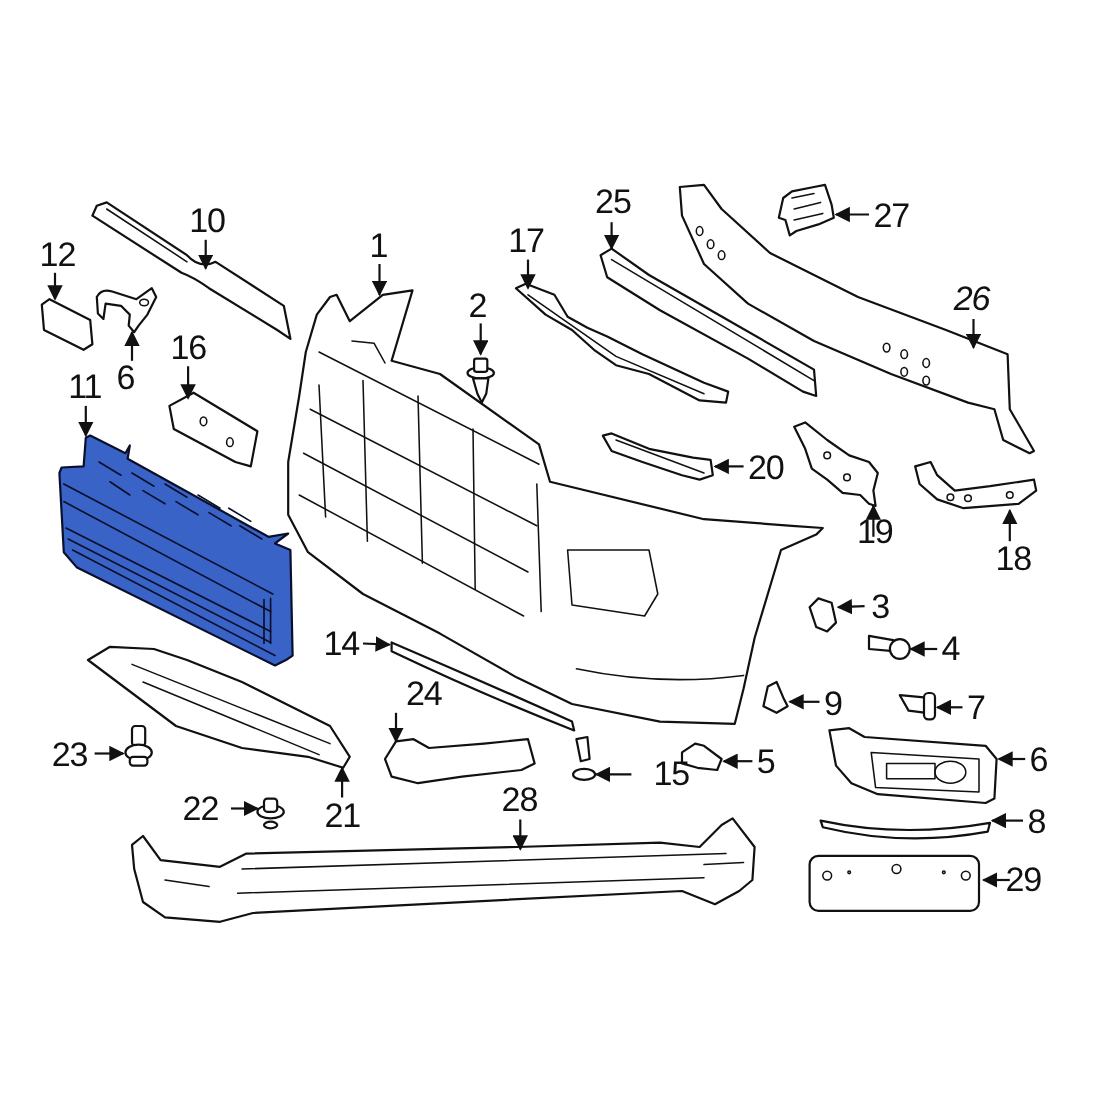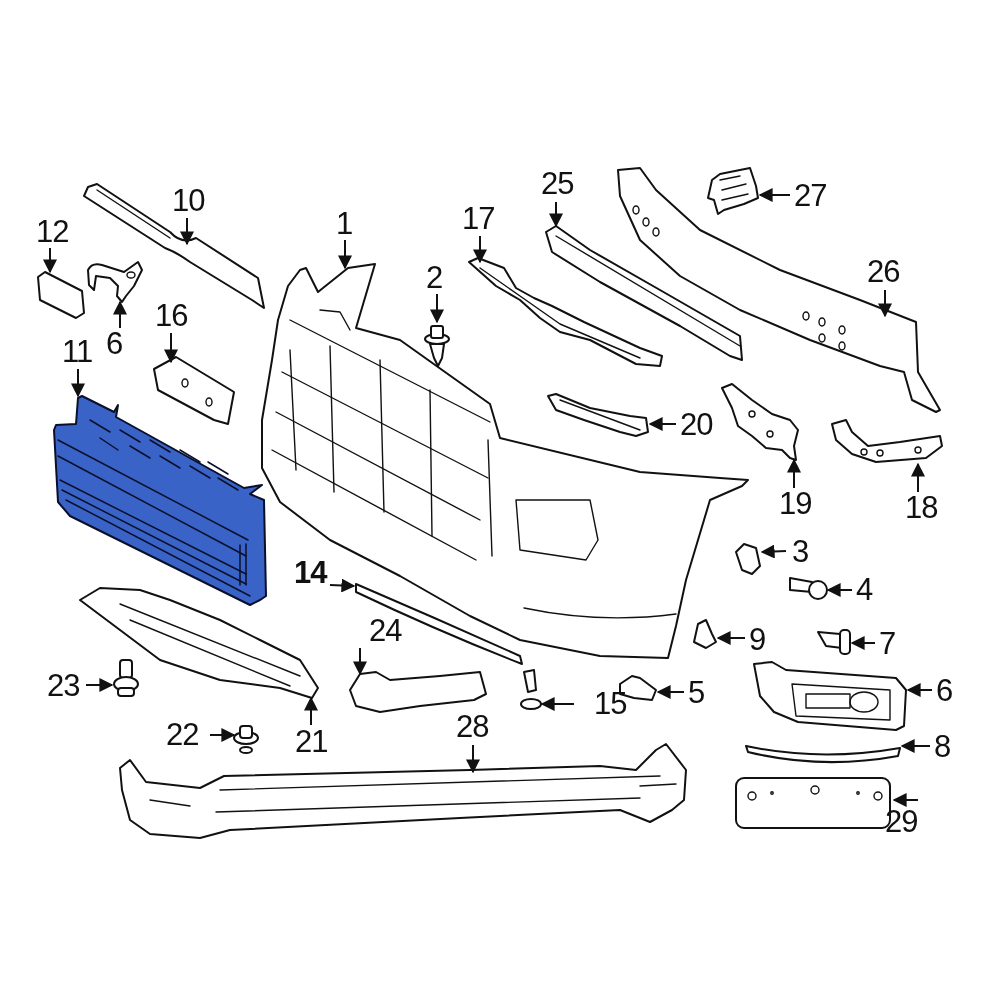--- a/index.html
+++ b/index.html
@@ -240,29 +240,29 @@
 <span class="callout-label" style="left:856px;top:574px;">4</span>
 <span class="callout-label" style="left:688px;top:677px;">5</span>
 <span class="callout-label" style="left:936px;top:675px;">6</span>
 <span class="callout-label" style="left:879px;top:628px;">7</span>
 <span class="callout-label" style="left:934px;top:731px;">8</span>
 <span class="callout-label" style="left:749px;top:624px;">9</span>
 <span class="callout-label" style="left:172px;top:185px;">10</span>
 <span class="callout-label" style="left:62px;top:336px;">11</span>
 <span class="callout-label" style="left:36px;top:216px;">12</span>
 <span class="callout-label" style="left:106px;top:328px;">6</span>
-<span class="callout-label" style="left:294px;top:557px;font-weight:bold;">14</span>
+<span class="callout-label" style="left:294px;top:569px;">14</span>
 <span class="callout-label" style="left:594px;top:688px;">15</span>
 <span class="callout-label" style="left:155px;top:300px;">16</span>
 <span class="callout-label" style="left:462px;top:203px;">17</span>
 <span class="callout-label" style="left:905px;top:492px;">18</span>
-<span class="callout-label" style="left:779px;top:488px;text-align:right;">19</span>
+<span class="callout-label" style="left:779px;top:468px;text-align:right;">19</span>
 <span class="callout-label" style="left:680px;top:409px;">20</span>
 <span class="callout-label" style="left:295px;top:726px;">21</span>
 <span class="callout-label" style="left:166px;top:719px;text-align:center;">22</span>
 <span class="callout-label" style="left:47px;top:670px;">23</span>
 <span class="callout-label" style="left:343px;top:615px;margin-left:26px;">24</span>
 <span class="callout-label" style="left:541px;top:168px;">25</span>
-<span class="callout-label" style="left:867px;top:256px;">26</span>
+<span class="callout-label" style="left:867px;top:256px;font-style:italic;">26</span>
 <span class="callout-label" style="left:794px;top:180px;">27</span>
 <span class="callout-label" style="left:456px;top:711px;">28</span>
-<span class="callout-label" style="left:885px;top:784px;margin-top:22px;">29</span>
+<span class="callout-label" style="left:914px;top:784px;">29</span>
 </div>
 
 </body></html>

